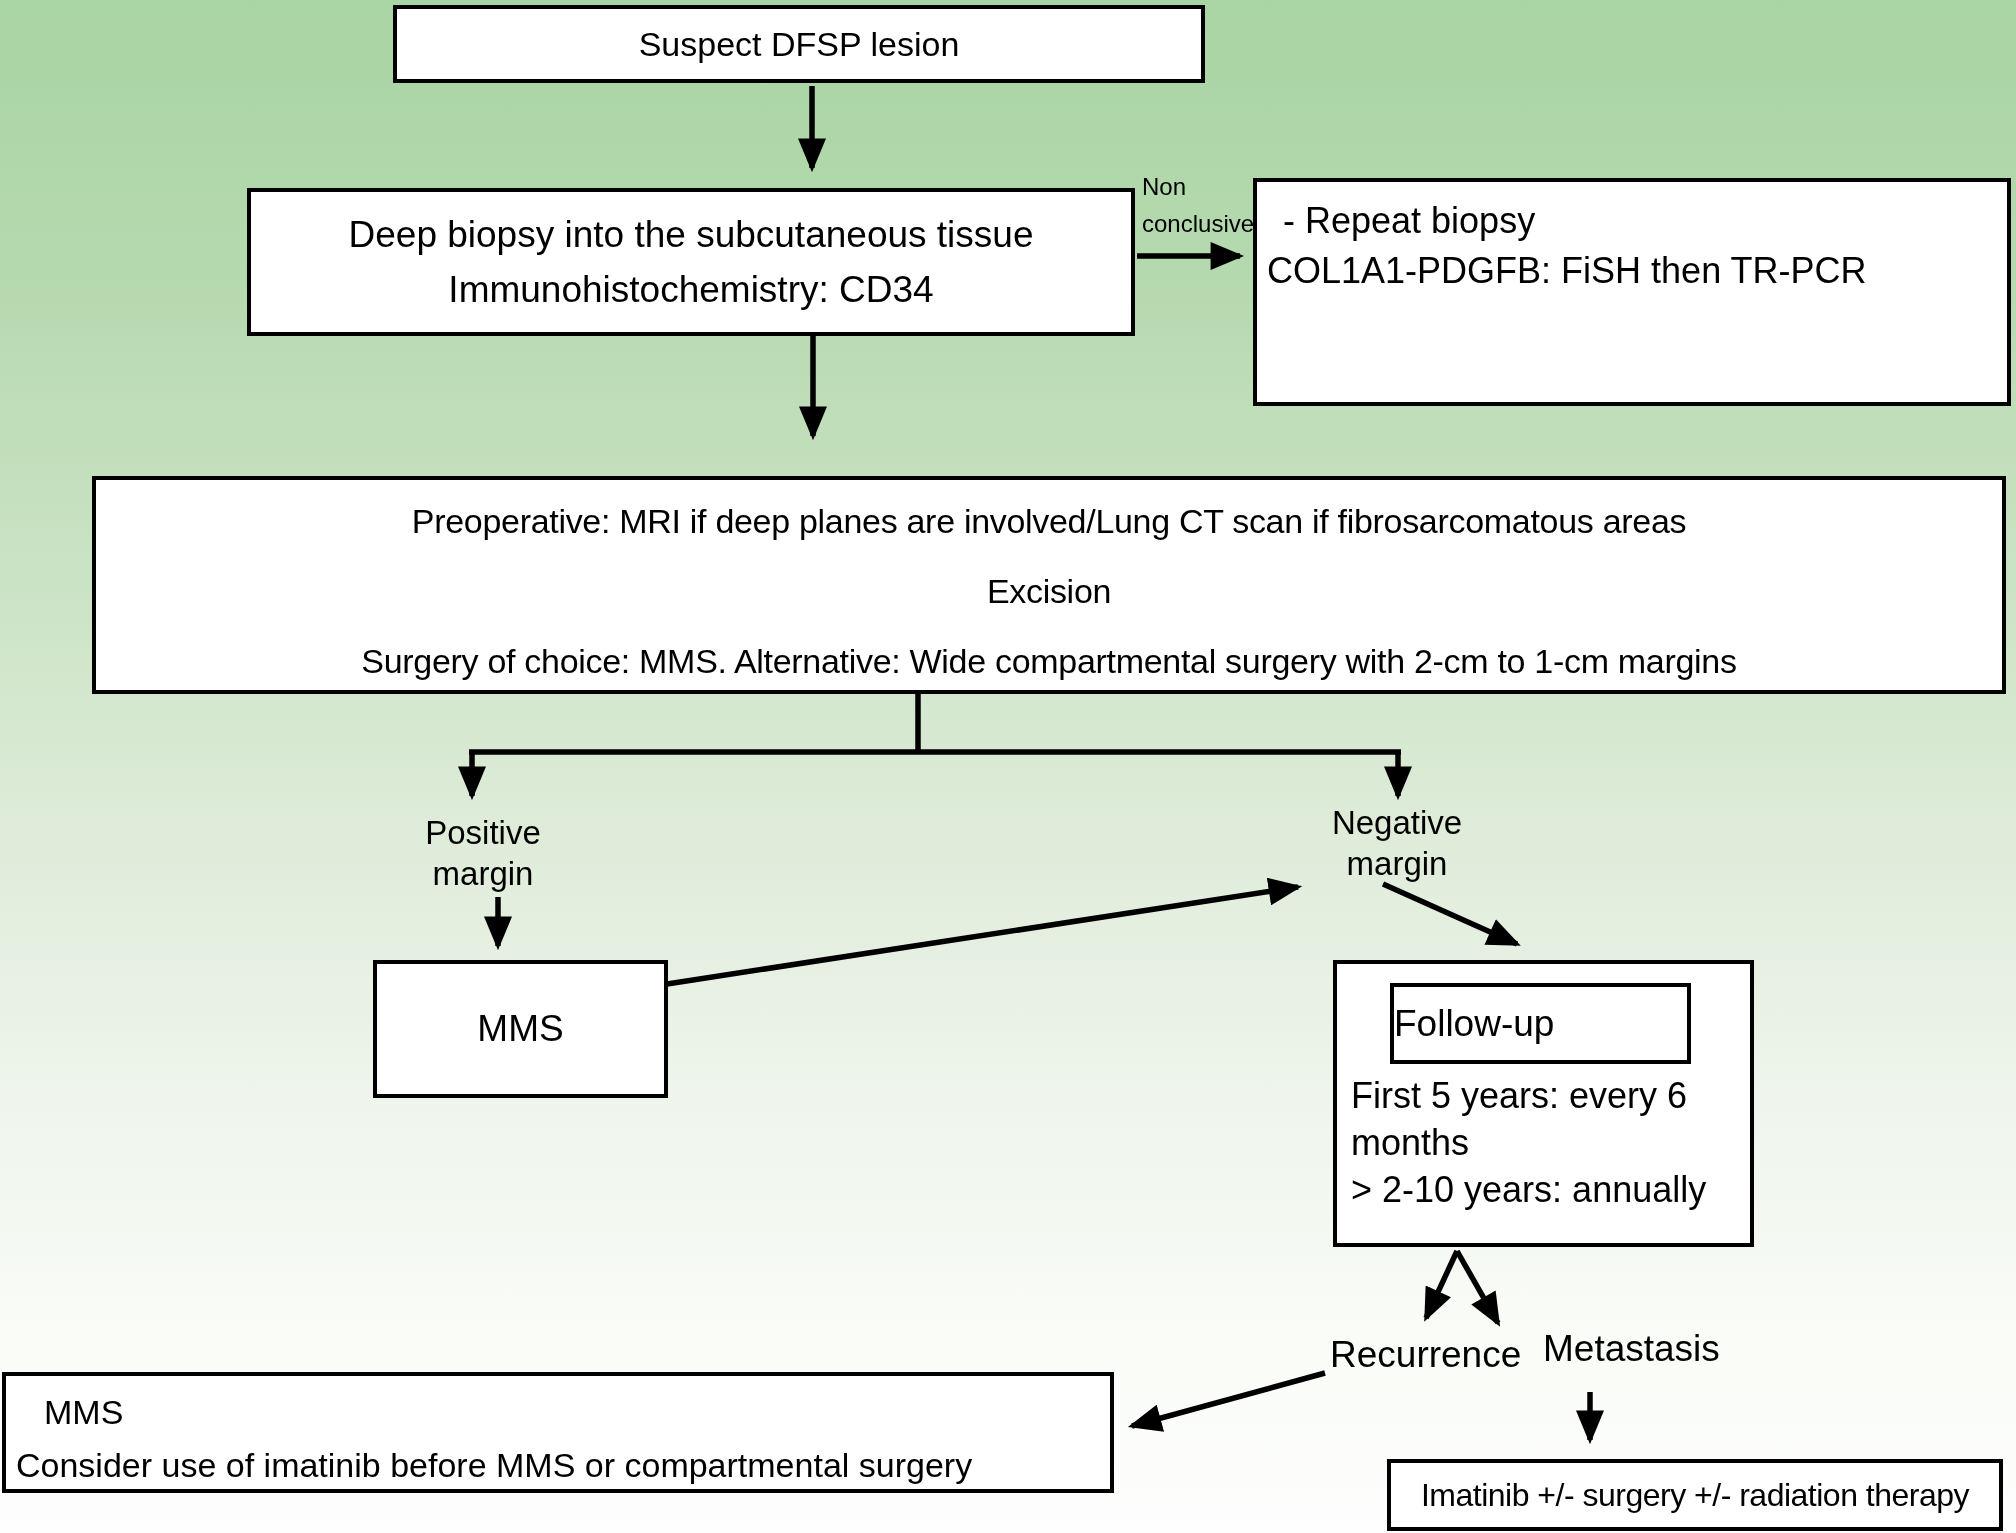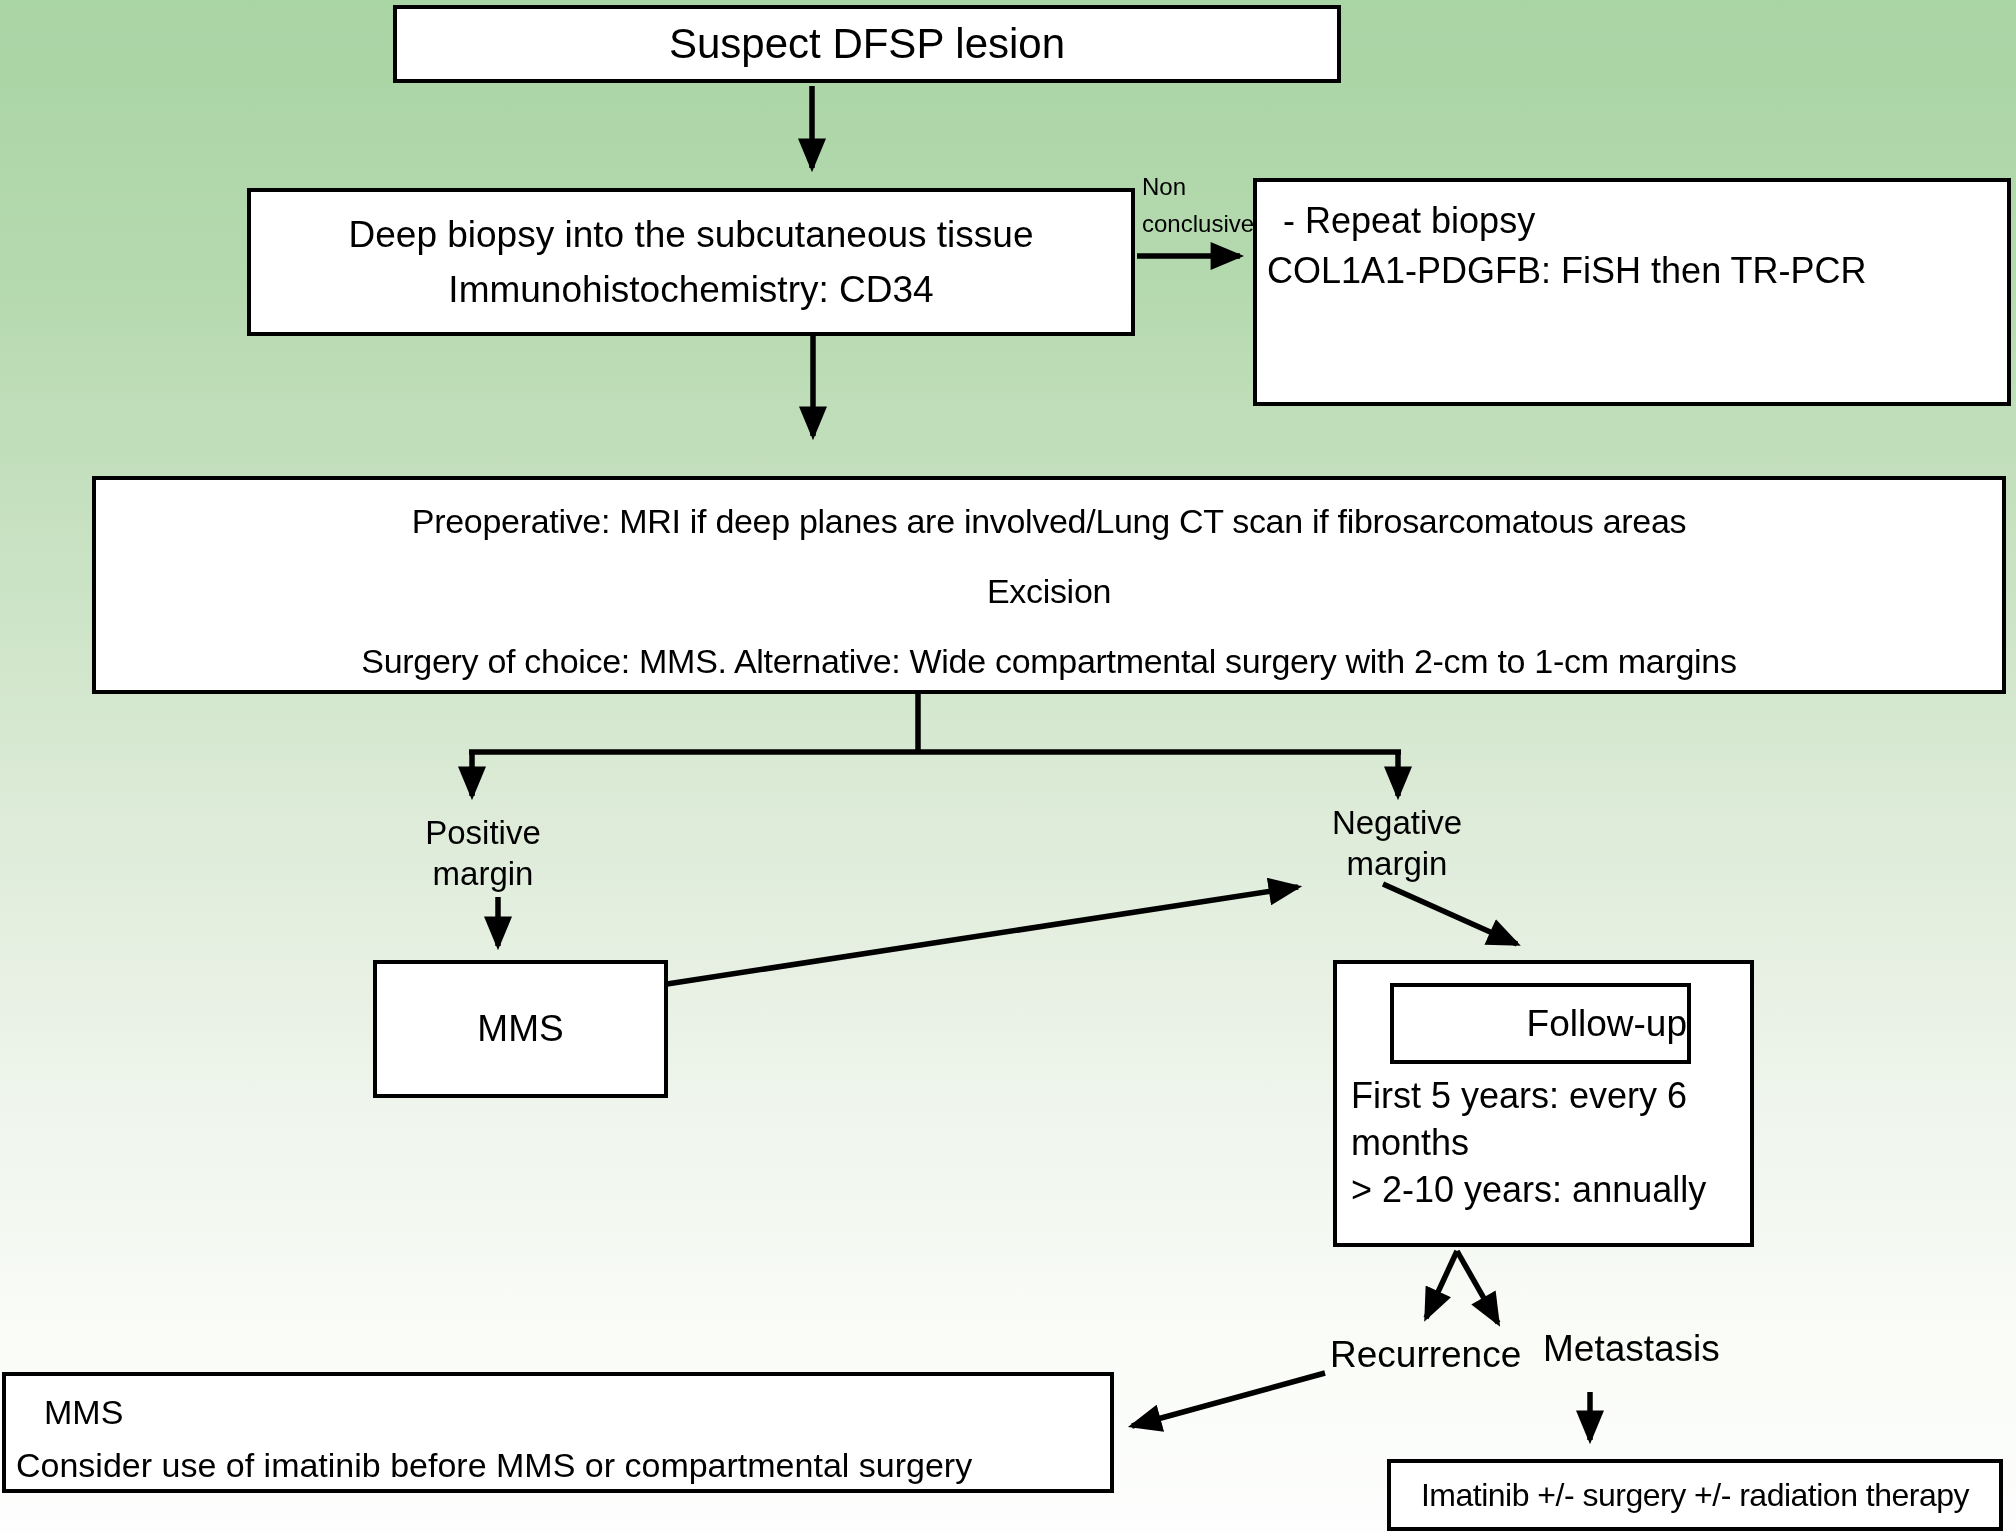--- a/index.html
+++ b/index.html
@@ -16,28 +16,28 @@
     position:absolute;z-index:2;
     background:#ffffff;
     border:4px solid #000000;
     box-sizing:border-box;
   }
   .center-flex{display:flex;flex-direction:column;justify-content:center;align-items:center;text-align:center;}
   .lbl{position:absolute;z-index:2;white-space:nowrap;}
   .line{display:block;}
 
   
-  .suspect{left:393px;top:5px;width:948px;height:78px;font-size:42px;}
+  .suspect{left:393px;top:5px;width:812px;height:78px;font-size:34px;}
   .biopsy{left:247px;top:182px;width:888px;height:148px;font-size:37px;line-height:55px;margin-top:6px;}
   .repeat{left:1253px;top:178px;width:758px;height:228px;font-size:36px;line-height:50px;padding:14px 0 0 10px;}
   .repeat .indent{padding-left:16px;}
   .preop{left:92px;top:448px;width:1914px;height:218px;font-size:34px;line-height:70px;padding-top:12px;letter-spacing:-0.3px;margin-top:28px;}
   .mms1{left:373px;top:960px;width:295px;height:138px;font-size:37px;}
   .followup{left:1333px;top:960px;width:421px;height:287px;}
-  .followup-title{position:absolute;left:53px;top:19px;width:301px;height:81px;border:4px solid #000;box-sizing:border-box;display:flex;justify-content:flex-end;align-items:center;font-size:37px;}
+  .followup-title{position:absolute;left:53px;top:19px;width:301px;height:81px;border:4px solid #000;box-sizing:border-box;display:flex;justify-content:flex-start;align-items:center;font-size:37px;}
   .followup-body{position:absolute;left:14px;top:108px;font-size:36px;line-height:47px;white-space:nowrap;}
   .mms2{left:2px;top:1372px;width:1112px;height:121px;font-size:34px;line-height:53px;padding:10px 0 0 10px;}
   .mms2 .indent{padding-left:28px;}
   .imatinib{left:1387px;top:1459px;width:616px;height:72px;font-size:32px;letter-spacing:-0.5px;white-space:nowrap;}
 
   
   .nonconclusive{left:1142px;top:168px;font-size:24px;line-height:37px;text-align:left;}
   .posmargin{left:383px;top:812px;width:200px;font-size:33px;line-height:41px;text-align:center;}
   .negmargin{left:1297px;top:802px;width:200px;font-size:33px;line-height:41px;text-align:center;}
   .recurrence{left:1330px;top:1334px;font-size:37px;}

